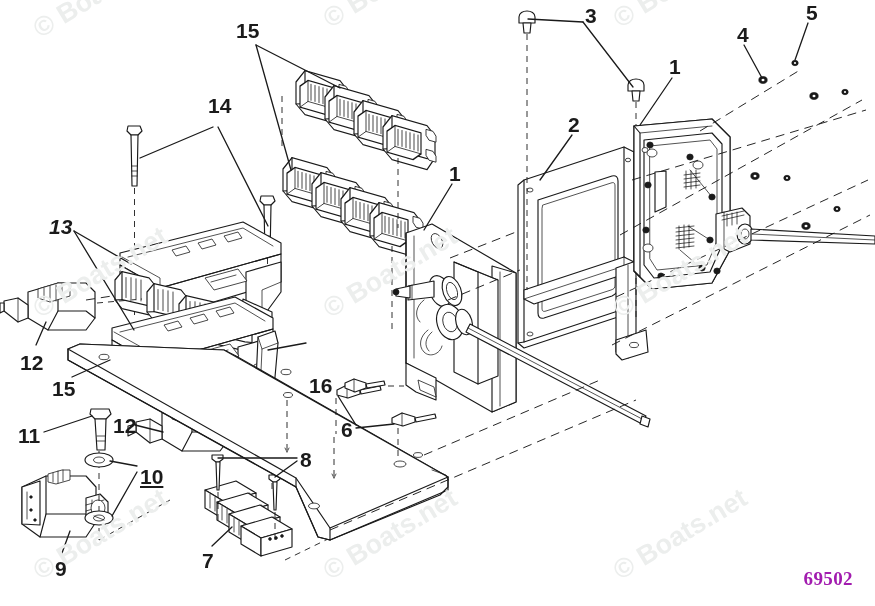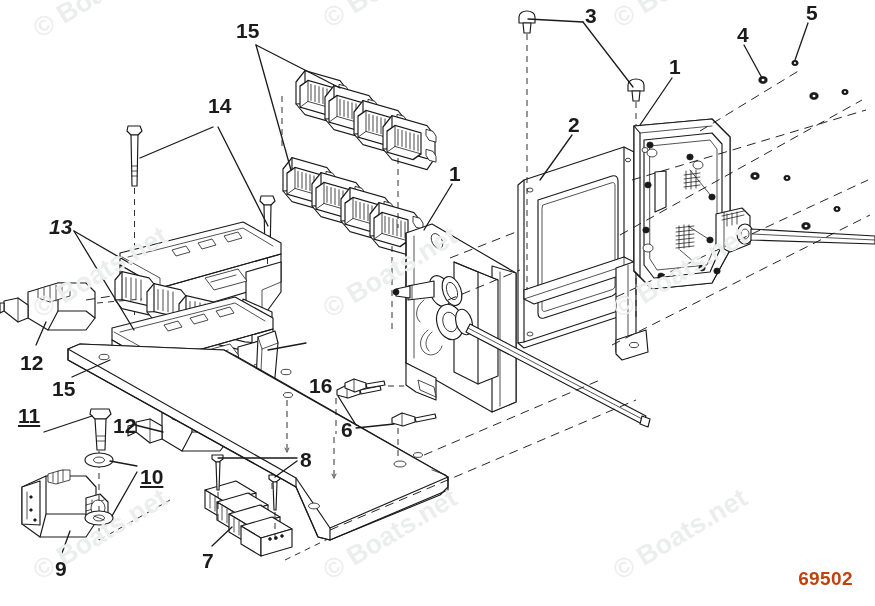--- a/index.html
+++ b/index.html
@@ -28,22 +28,22 @@
     font-family:"Liberation Sans", sans-serif;
     font-weight:700;
     font-size:21px;
     color:#1b1b1b;
     line-height:1;
     white-space:nowrap;
   }
   #part-number{
     position:absolute;
     right:22px;bottom:16px;
-    font-family:Liberation Sans, sans-serif;
-    font-weight:700;font-size:19px;color:#c2410c;
+    font-family:Liberation Serif, serif;
+    font-weight:700;font-size:19px;color:#a21caf;
     letter-spacing:0.4px;
   }
 </style>
 </head>
 <body>
 
 <div id="diagram-root">
 
   <svg id="dwg" viewBox="0 0 875 606" xmlns="http://www.w3.org/2000/svg">
     <defs>
@@ -597,21 +597,21 @@
   <div class="callout" style="left:806px;top:2px;">5</div>
   <div class="callout" style="left:669px;top:56px;">1</div>
   <div class="callout" style="left:208px;top:95px;">14</div>
   <div class="callout" style="left:568px;top:114px;">2</div>
   <div class="callout" style="left:449px;top:163px;">1</div>
   <div class="callout" style="left:49px;top:216px;font-style:italic;">13</div>
   <div class="callout" style="left:20px;top:352px;">12</div>
   <div class="callout" style="left:309px;top:332px;margin-top:43px;">16</div>
   <div class="callout" style="left:52px;top:378px;">15</div>
   <div class="callout" style="left:341px;top:419px;">6</div>
-  <div class="callout" style="left:18px;top:405px;text-decoration:underline;">11</div>
+  <div class="callout" style="left:18px;top:425px;">11</div>
   <div class="callout" style="left:113px;top:415px;">12</div>
   <div class="callout" style="left:300px;top:449px;">8</div>
   <div class="callout" style="left:140px;top:466px;text-decoration:underline;">10</div>
   <div class="callout" style="left:55px;top:558px;">9</div>
   <div class="callout" style="left:202px;top:550px;">7</div>
 
   <div id="part-number">69502</div>
 
 </div>
 

